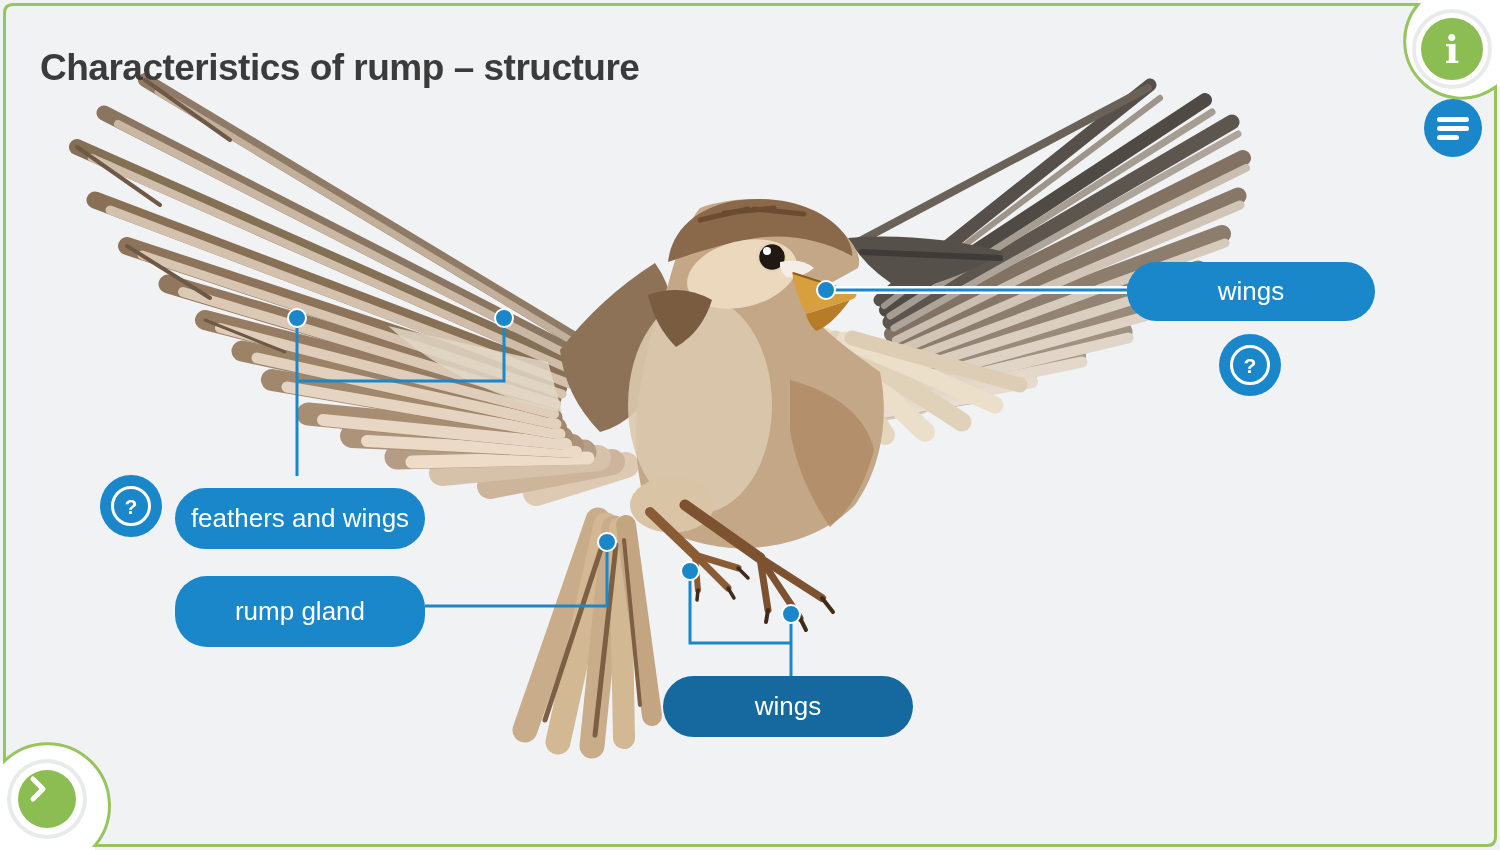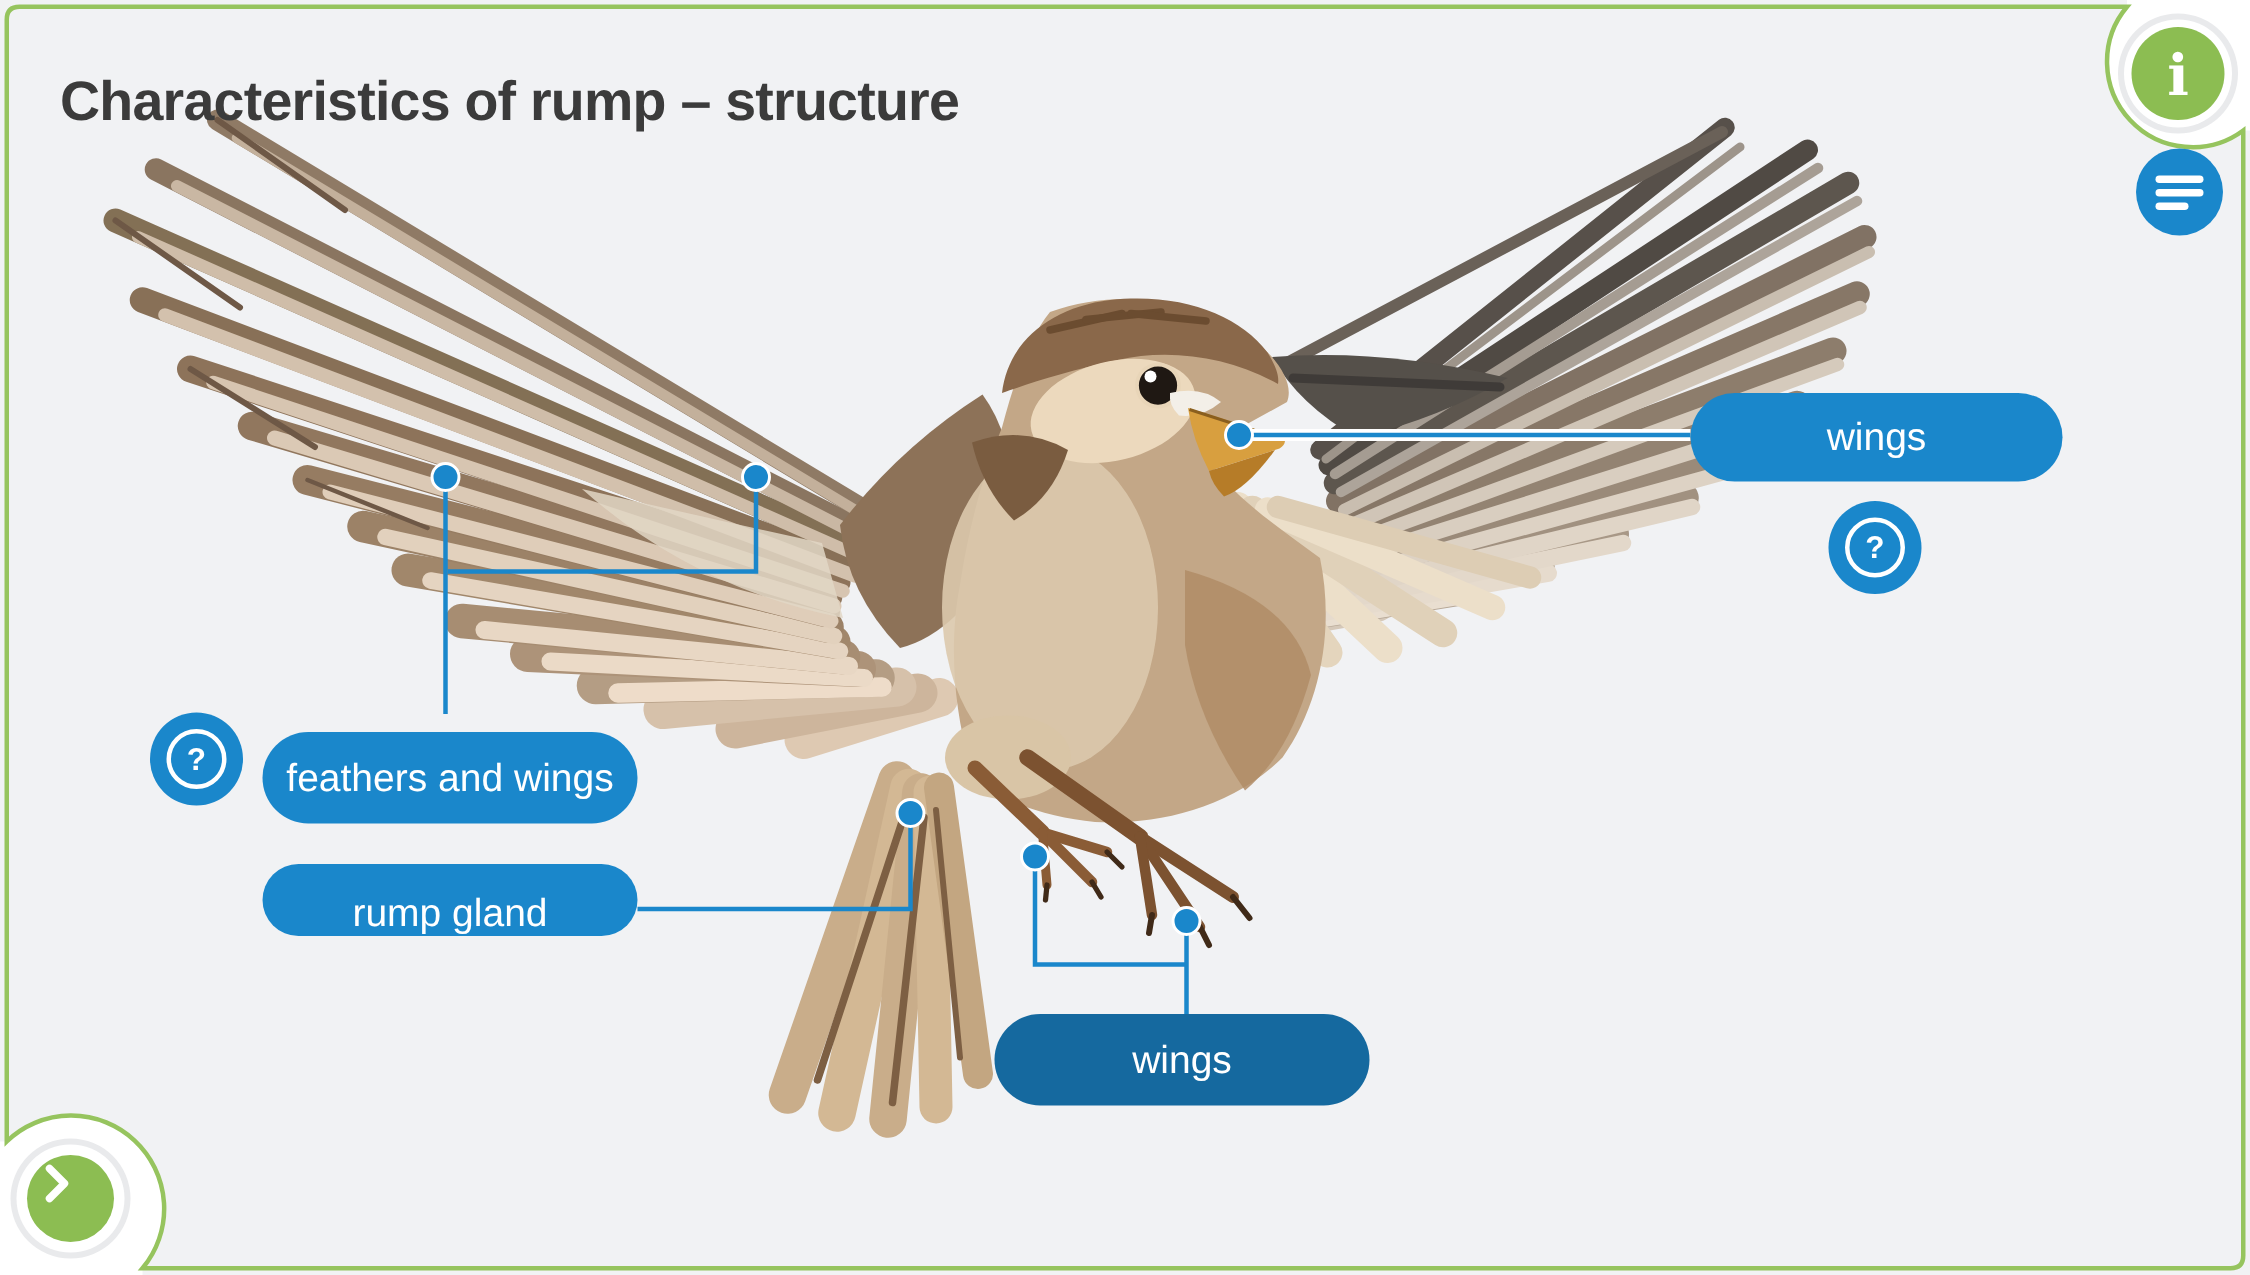--- a/index.html
+++ b/index.html
@@ -217,21 +217,21 @@
   <h1 class="page-title">Characteristics of rump – structure</h1>
 
   <div class="pill" style="left:1127px;top:262px;width:248px;height:59px;">
     <span>wings</span>
   </div>
 
   <div class="pill" style="left:175px;top:476px;width:250px;height:61px;margin-top:12px;">
     <span>feathers and wings</span>
   </div>
 
-  <div class="pill" style="left:175px;top:576px;width:250px;height:48px;align-items:flex-end;">
+  <div class="pill" style="left:175px;top:576px;width:250px;height:71px;">
     <span>rump gland</span>
   </div>
 
   <div class="pill selected" style="left:663px;top:676px;width:250px;height:61px;">
     <span>wings</span>
   </div>
 
   <div class="qbtn" style="left:100px;top:475px;">
     <span class="qring">
       <span>?</span>

